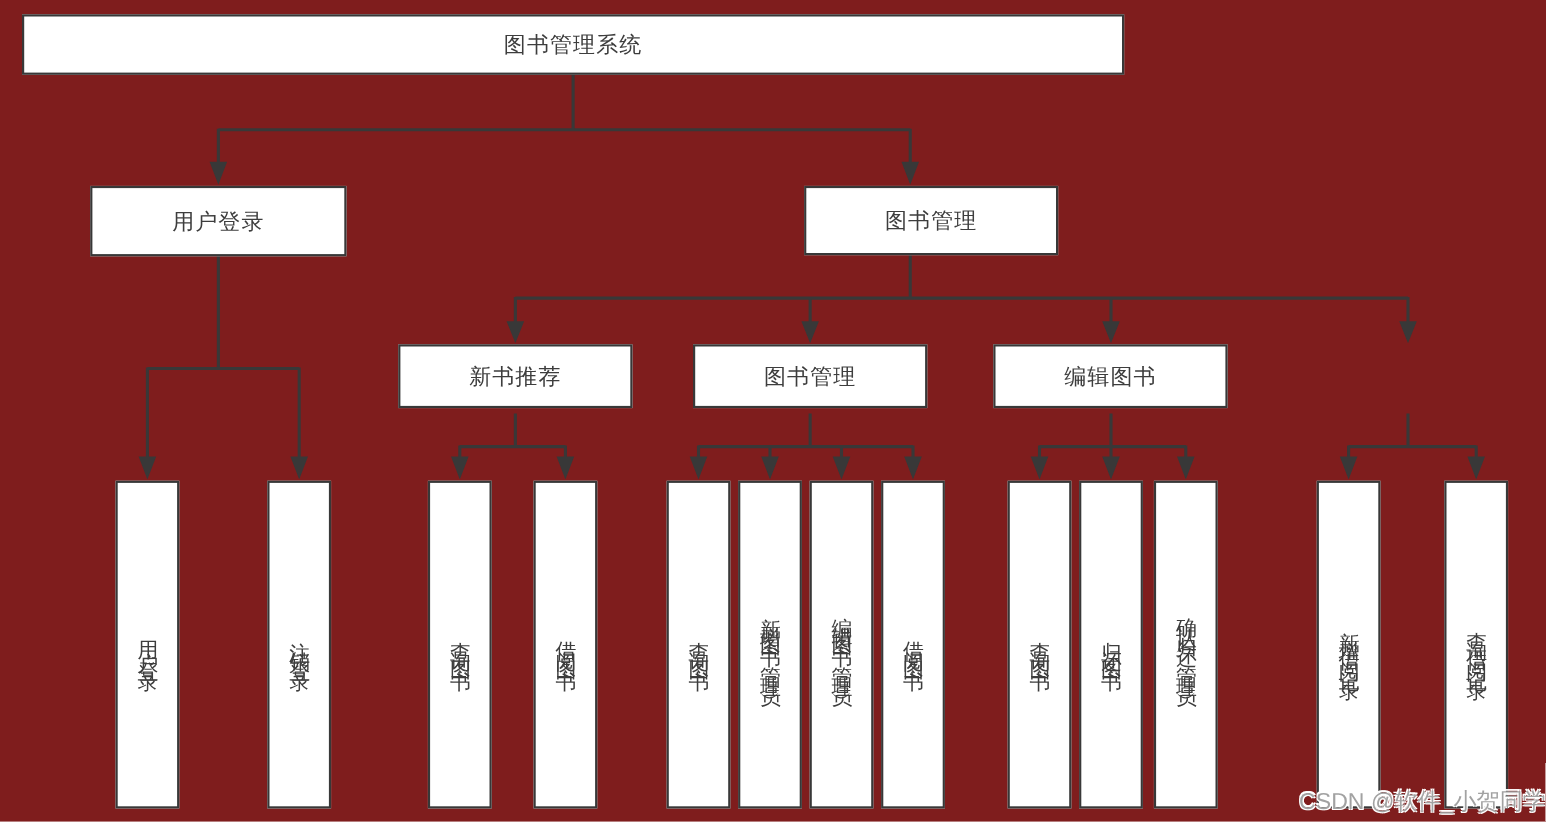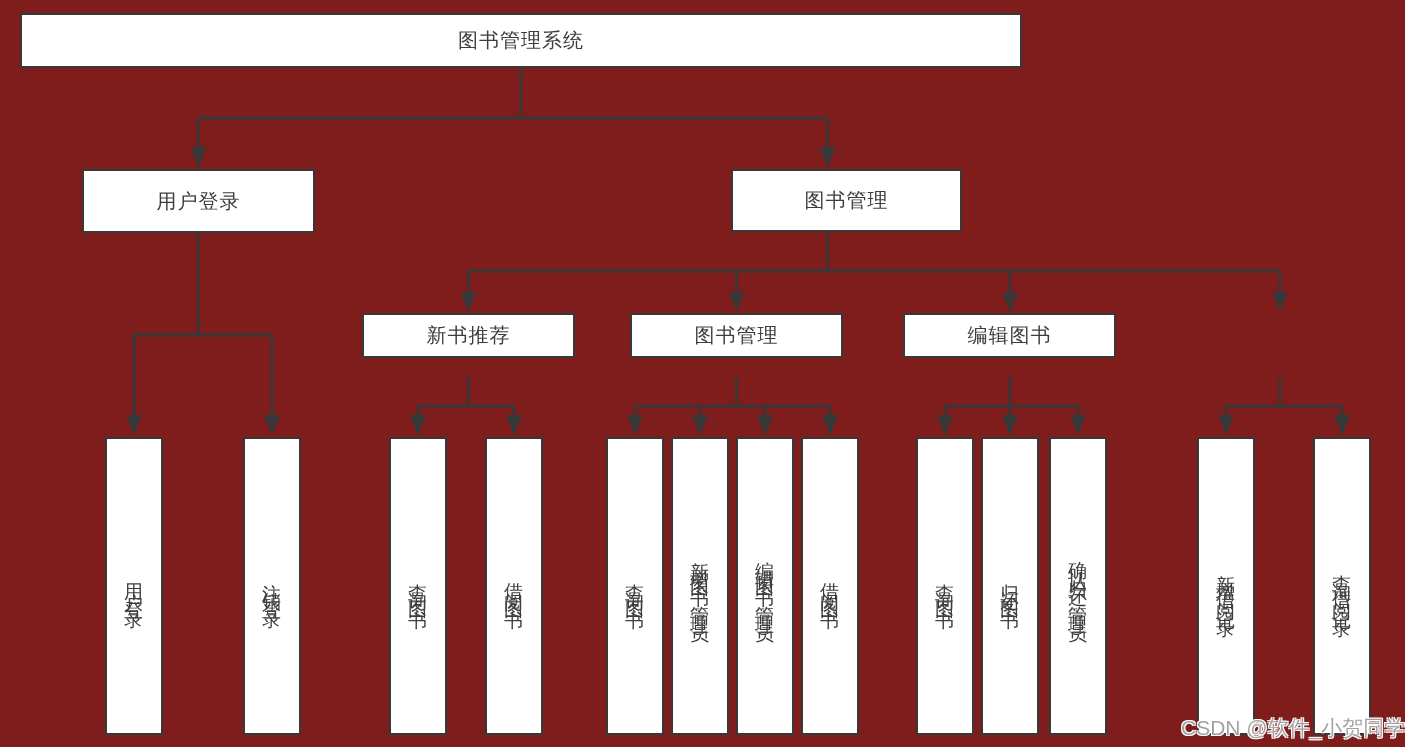--- a/index.html
+++ b/index.html
@@ -31,21 +31,21 @@
     color: #3d3d3d;
   }
   .node.hbox span {
     font-size: 20px;
     letter-spacing: 1px;
     white-space: nowrap;
   }
   .node.root  { left: 20px;  top: 13px;  width: 1002px; height: 55px; }
   .node.l2a   { left: 82px;  top: 169px; width: 233px;  height: 64px; }
   .node.l2b   { left: 712px; top: 169px; width: 231px;  height: 63px; margin-left: 19px; }
-  .node.l3    { top: 313px;  width: 213px; height: 45px; }
+  .node.l3    { top: 313px;  width: 213px; height: 58px; }
   .node.l3a   { left: 362px; }
   .node.l3b   { left: 630px; }
   .node.l3c   { left: 903px; }
   .node.l3d   { left: 1173px; }
   .node.leaf  { top: 437px;  width: 58px; height: 298px; }
   .node.leaf span {
     writing-mode: vertical-rl;
     text-orientation: mixed;
     font-size: 19px;
     letter-spacing: 9px;

